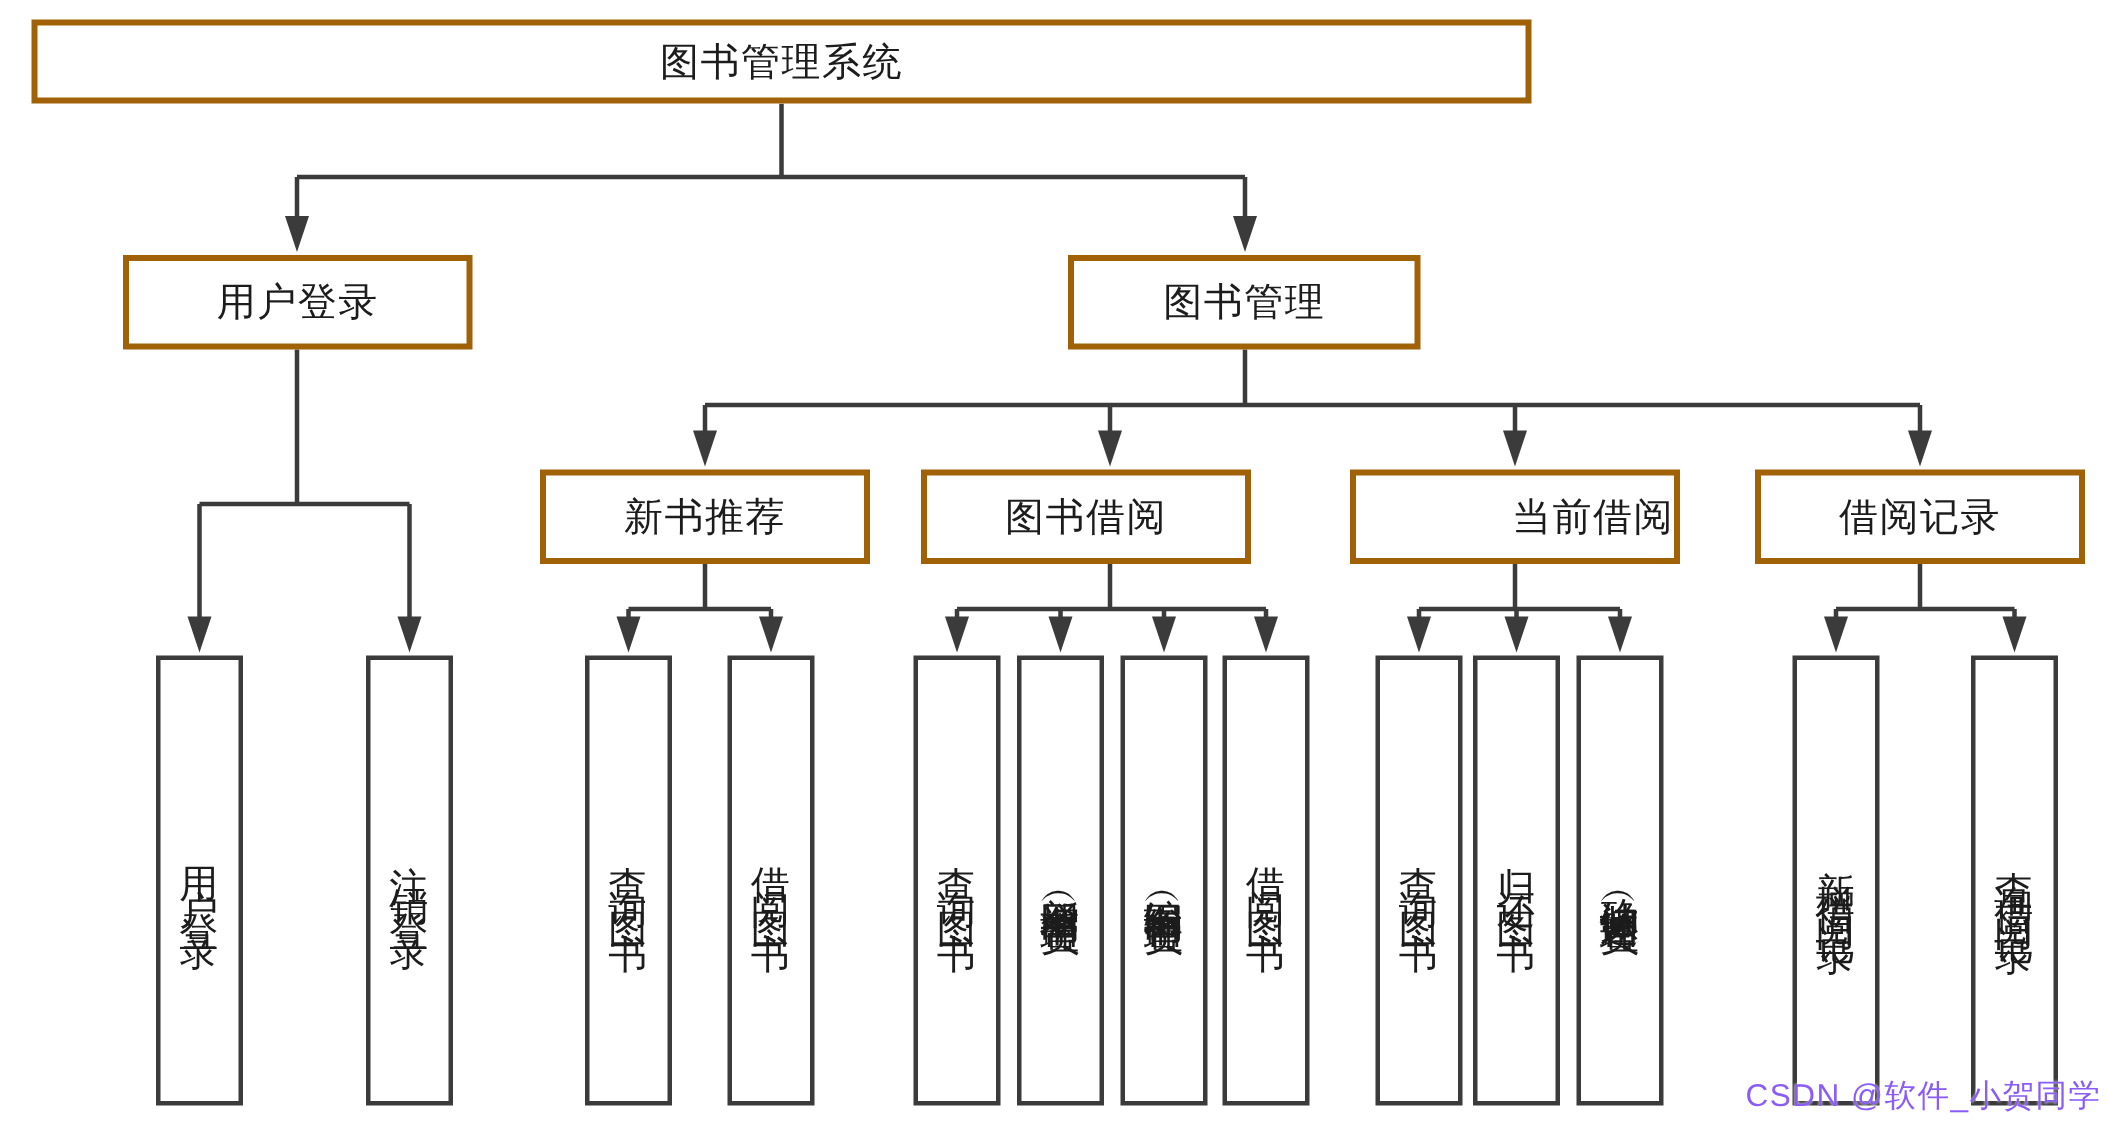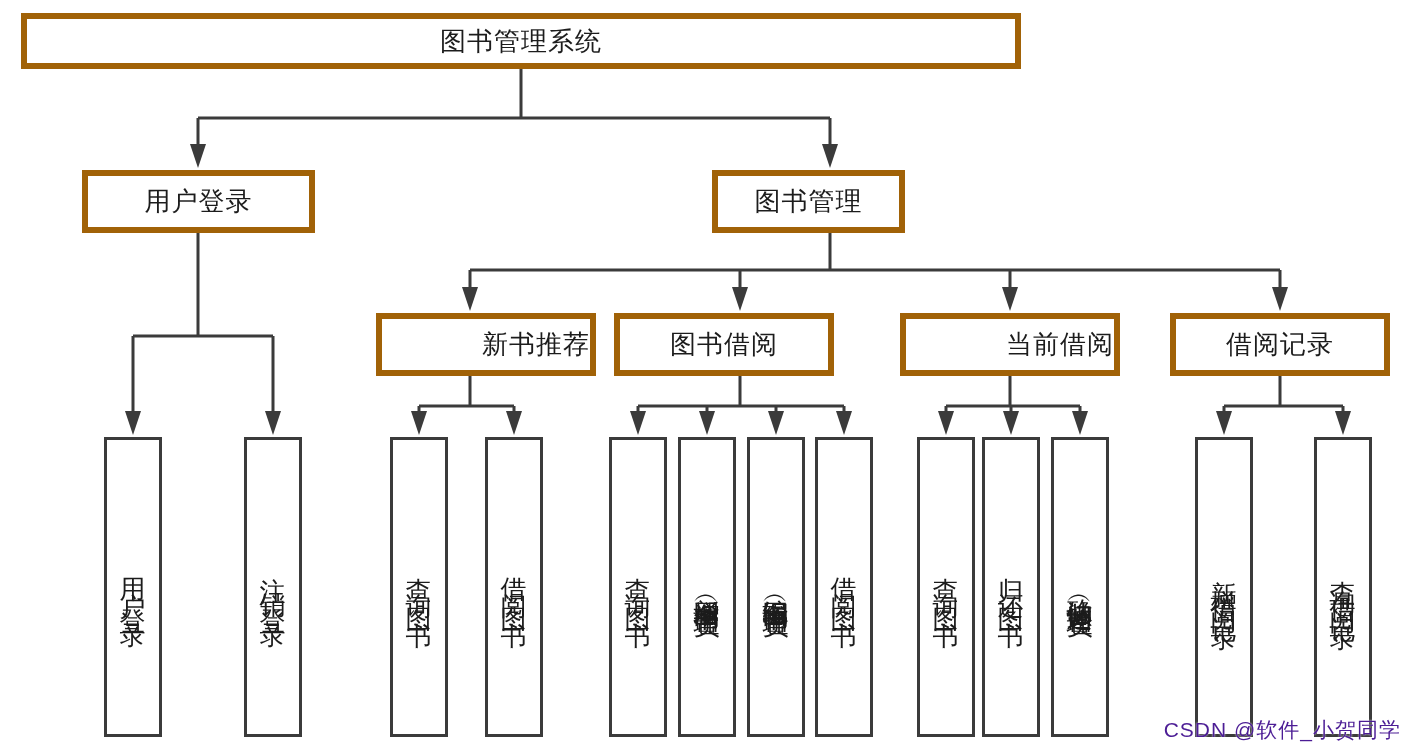--- a/index.html
+++ b/index.html
@@ -3,49 +3,49 @@
 <meta charset="utf-8">
 <style>
   html,body{margin:0;padding:0;background:#fff;}
   #stage{
     position:relative;width:1405px;height:747px;background:#ffffff;overflow:hidden;
     font-family:"Liberation Sans","DejaVu Sans",sans-serif;color:#1c1c1c;
   }
   #stage *{box-sizing:border-box;}
   .connectors{position:absolute;left:0;top:0;width:1405px;height:747px;}
   .hbox{
-    position:absolute;border:6px solid #a16207;background:#fff;
+    position:absolute;border:4px solid #a16207;background:#fff;
     display:flex;align-items:center;justify-content:center;
     font-size:26px;letter-spacing:1px;
   }
   .root{left:21px;top:13px;width:1000px;height:56px;}
   .lv2a{left:82px;top:170px;width:233px;height:63px;}
-  .lv2b{left:712px;top:170px;width:193px;height:63px;}
+  .lv2b{left:712px;top:170px;width:235px;height:63px;}
   .lv3{top:313px;width:220px;height:63px;}
-  .lv3a{left:376px;justify-content:flex-end;} .lv3b{left:614px;} .lv3c{left:900px;justify-content:flex-end;} .lv3d{left:1170px;}
+  .lv3a{left:360px;} .lv3b{left:614px;} .lv3c{left:900px;justify-content:flex-end;} .lv3d{left:1170px;}
   .vbox{
     position:absolute;top:437px;width:58px;height:300px;
     border:3px solid #3b3b3b;background:#fff;
     display:flex;align-items:center;justify-content:center;
   }
   .vlabel{
     writing-mode:vertical-rl;text-orientation:mixed;
     font-size:26px;line-height:1;white-space:nowrap;
   }
   .sp-wide{letter-spacing:15px;}
   .sp-mid{letter-spacing:9px;}
   .sp-tight{letter-spacing:2px;}
   .v1{left:104px;} .v2{left:244px;}
   .v3{left:390px;} .v4{left:485px;}
   .v5{left:609px;} .v6{left:678px;} .v7{left:747px;} .v8{left:815px;}
   .v9{left:917px;} .v10{left:982px;} .v11{left:1051px;}
   .v12{left:1195px;} .v13{left:1314px;}
   .watermark{
     position:absolute;right:4px;bottom:3px;
-    font-size:21px;color:#4c1d95;letter-spacing:1px;
+    font-size:21px;color:#8b5cf6;letter-spacing:1px;
     text-shadow:0 0 2px #ffffff;
   }
 </style>
 </head>
 <body>
 
 <div id="stage">
 
   <svg class="connectors" viewBox="0 0 1405 747" xmlns="http://www.w3.org/2000/svg">
     <g stroke="#3b3b3b" stroke-width="3" fill="none">

